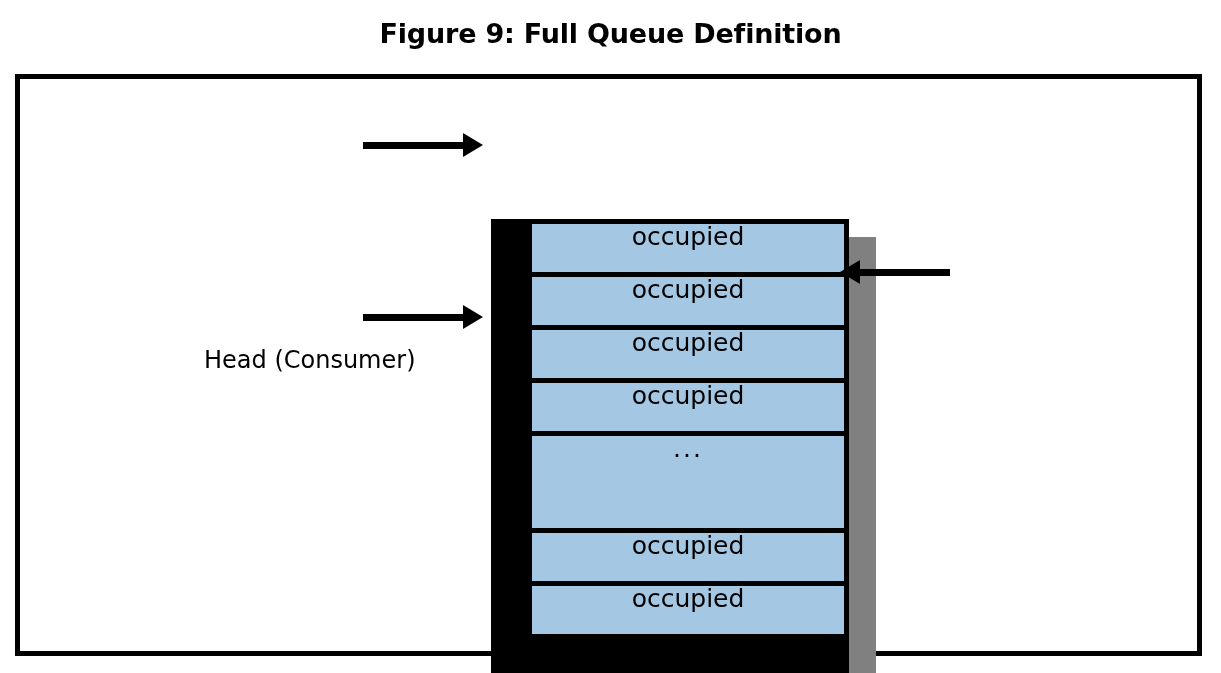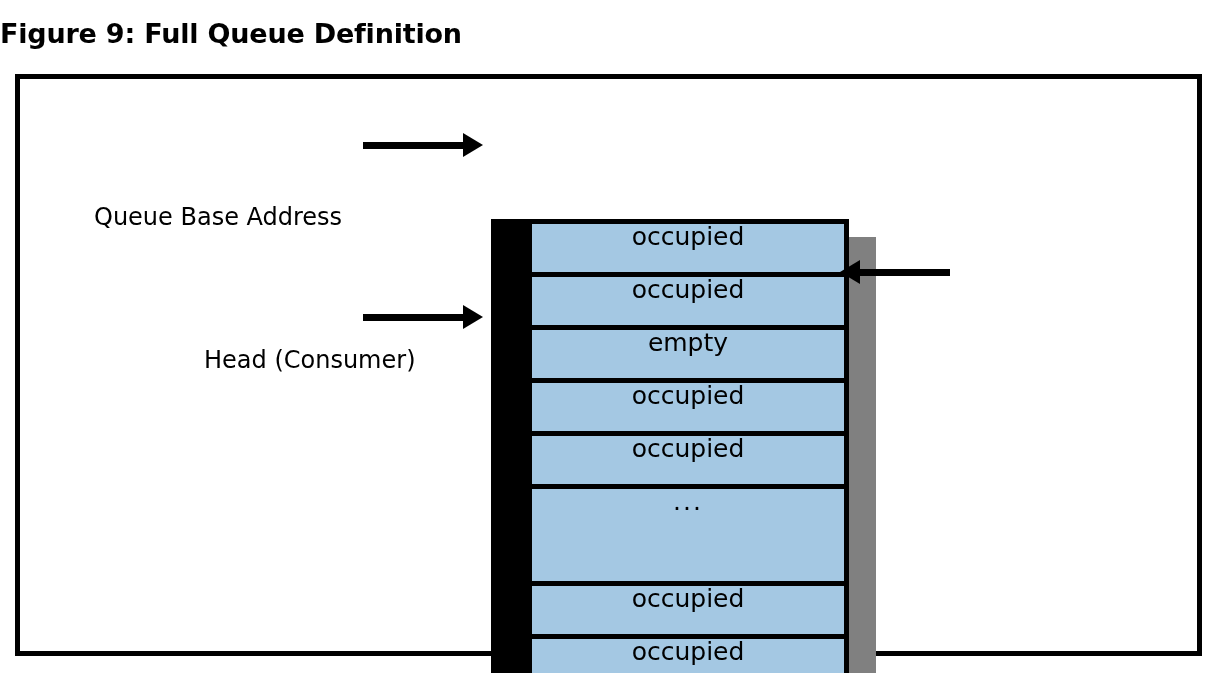--- a/index.html
+++ b/index.html
@@ -14,20 +14,21 @@
     overflow: hidden;
     font-family: "DejaVu Sans", "Liberation Sans", sans-serif;
   }
 
   
   #figure-title {
     position: absolute;
     left: 0;
     top: 18px;
     width: 1221px;
+    text-align: center;
     font-family: "DejaVu Sans", "Liberation Sans", sans-serif;
     font-size: 27px;
     font-weight: bold;
     color: #000000;
     letter-spacing: -0.2px;
   }
 
   
   #figure-frame {
     position: absolute;
@@ -126,23 +127,20 @@
   <div id="queue-shadow"></div>
 
   <div id="queue-box">
       <div class="queue-cell" style="height: 48px; background: rgb(164, 200, 227);">
         <span class="cell-label">occupied</span>
       </div>
       <div class="queue-cell" style="height: 48px; background: rgb(164, 200, 227);">
         <span class="cell-label">occupied</span>
       </div>
       <div class="queue-cell" style="height: 48px; background: rgb(164, 200, 227);">
-        <span class="cell-label">empty</span>
-      </div>
-      <div class="queue-cell" style="height: 48px; background: rgb(164, 200, 227);">
         <span class="cell-label">occupied</span>
       </div>
       <div class="queue-cell" style="height: 48px; background: rgb(164, 200, 227);">
         <span class="cell-label">occupied</span>
       </div>
       <div class="queue-cell ellipsis" style="height: 92px; background: rgb(164, 200, 227);">
         <span class="cell-label">...</span>
       </div>
       <div class="queue-cell" style="height: 48px; background: rgb(164, 200, 227);">
         <span class="cell-label">occupied</span>
@@ -154,18 +152,17 @@
 
   <div class="arrow-line" style="left:343px; top:63px; width:103px;"></div>
   <div class="arrow-head-right" style="left:443px; top:54px;"></div>
 
   <div class="arrow-line" style="left:343px; top:235px; width:103px;"></div>
   <div class="arrow-head-right" style="left:443px; top:226px;"></div>
 
   <div class="arrow-line" style="left:840px; top:190px; width:90px;"></div>
   <div class="arrow-head-left" style="left:820px; top:181px;"></div>
 
-  <div class="diagram-label" id="label-queue-base">Queue Base Address</div>
 
   <div class="diagram-label" id="label-head">Head (Consumer)</div>
 
 
 </div>
 
 </body></html>

